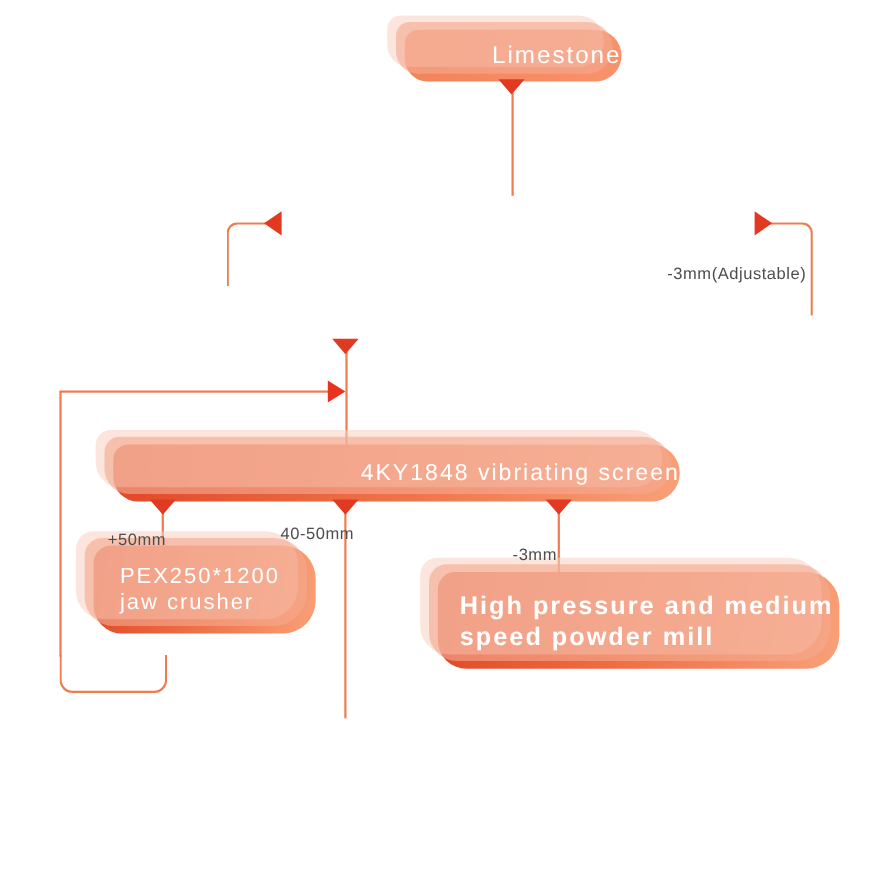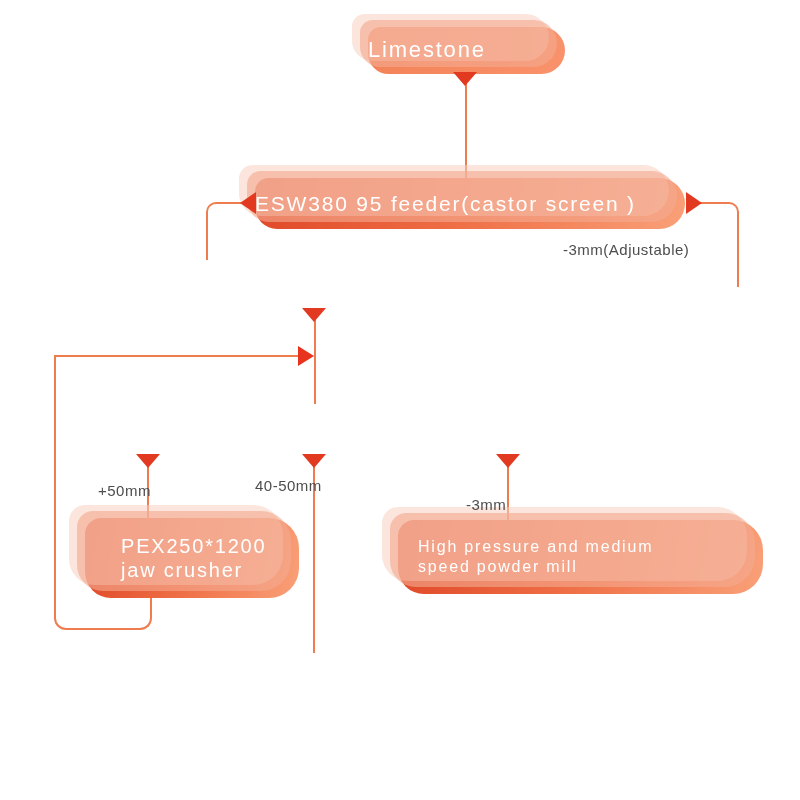--- a/index.html
+++ b/index.html
@@ -18,21 +18,21 @@
     --shadow1:#f3a98f;
     --shadow2:#f8cfc0;
   }
   html,body{margin:0;padding:0;background:#ffffff;}
   #canvas{
     position:relative;width:800px;height:800px;background:#ffffff;
     font-family:"Liberation Sans","DejaVu Sans",sans-serif;
     overflow:hidden;isolation:isolate;
   }
   .node{
-    position:absolute;display:flex;align-items:center;justify-content:flex-start;
+    position:absolute;display:flex;align-items:center;justify-content:flex-end;
     background:linear-gradient(100deg,var(--node-gradient-start) 0%,var(--node-gradient-mid) 48%,var(--node-gradient-end) 100%);
     border-radius:16px 30px 30px 26px;
     color:var(--node-text);
     z-index:3;
   }
   .node::before,.node::after{
     content:"";position:absolute;inset:0;border-radius:inherit;pointer-events:none;
   }
   .node::before{background:var(--shadow1);opacity:.62;transform:translate(-8px,-7px);z-index:-1;}
   .node::after{background:var(--shadow2);opacity:.55;transform:translate(-16px,-13px);z-index:-2;}
@@ -52,30 +52,30 @@
 
   .tri-down{position:absolute;width:0;height:0;border-left:12px solid transparent;border-right:12px solid transparent;border-top:14px solid var(--arrowhead);z-index:4;}
   .tri-left{position:absolute;width:0;height:0;border-top:11px solid transparent;border-bottom:11px solid transparent;border-right:16px solid var(--arrowhead);z-index:4;}
   .tri-right{position:absolute;width:0;height:0;border-top:11px solid transparent;border-bottom:11px solid transparent;border-left:16px solid var(--arrowhead);z-index:4;}
   .tri-right-loop{position:absolute;width:0;height:0;border-top:10px solid transparent;border-bottom:10px solid transparent;border-left:16px solid var(--loop-arrowhead);z-index:4;}
 
   .edge-label{
     position:absolute;color:var(--label-text);font-size:15px;letter-spacing:.5px;z-index:5;
   }
   .edge-label.centered{text-align:left;}
-  .edge-label.right{}
+  .edge-label.right{text-align:right;}
 
   
   .n-limestone{left:368px;top:27px;width:197px;height:47px;font-size:22px;}
   .n-feeder{left:255px;top:178px;width:430px;height:51px;font-size:21px;}
   .n-pe{left:120px;top:258px;width:305px;height:52px;font-size:21px;}
   .n-waste{left:585px;top:284px;width:170px;height:47px;font-size:20px;}
   .n-vib{left:103px;top:404px;width:515px;height:52px;font-size:21px;}
-  .n-pex{left:85px;top:518px;width:178px;height:80px;font-size:20px;padding-left:36px;}
-  .n-mill{left:398px;top:520px;width:345px;height:74px;font-size:16px;padding-left:20px;}
+  .n-pex{left:85px;top:496px;width:178px;height:80px;font-size:20px;padding-left:24px;}
+  .n-mill{left:398px;top:520px;width:345px;height:88px;font-size:23px;padding-left:20px;font-weight:bold;}
   .n-wh{left:214px;top:653px;width:239px;height:75px;font-size:20px;padding-left:20px;}
 </style>
 </head>
 <body>
 
 <div id="canvas">
 
   <div class="line-v" style="left:465px;top:84px;height:94px;"></div>
   <div class="tri-down" style="left:453px;top:72px;"></div>
 
@@ -104,26 +104,26 @@
 
   <div class="edge-label right" style="left:563px;top:241px;width:170px;">-3mm(Adjustable)</div>
   <div class="edge-label centered" style="left:98px;top:482px;width:100px;">+50mm</div>
   <div class="edge-label centered" style="left:255px;top:477px;width:115px;">40-50mm</div>
   <div class="edge-label centered" style="left:466px;top:496px;width:100px;">-3mm</div>
 
   <div class="node limestone n-limestone">
     <span class="node-label">Limestone</span>
   </div>
 
-  <div class="node n-feeder">
-    <span class="node-label">ESW380 95 feeder(castor screen )</span>
-  </div>
 
 
 
+  <div class="node n-vib">
+    <span class="node-label">4KY1848 vibriating screen</span>
+  </div>
 
   <div class="node align-left n-pex">
     <span class="node-label">PEX250*1200
 jaw crusher</span>
   </div>
 
   <div class="node align-left n-mill">
     <span class="node-label">High pressure and medium
 speed powder mill</span>
   </div>

